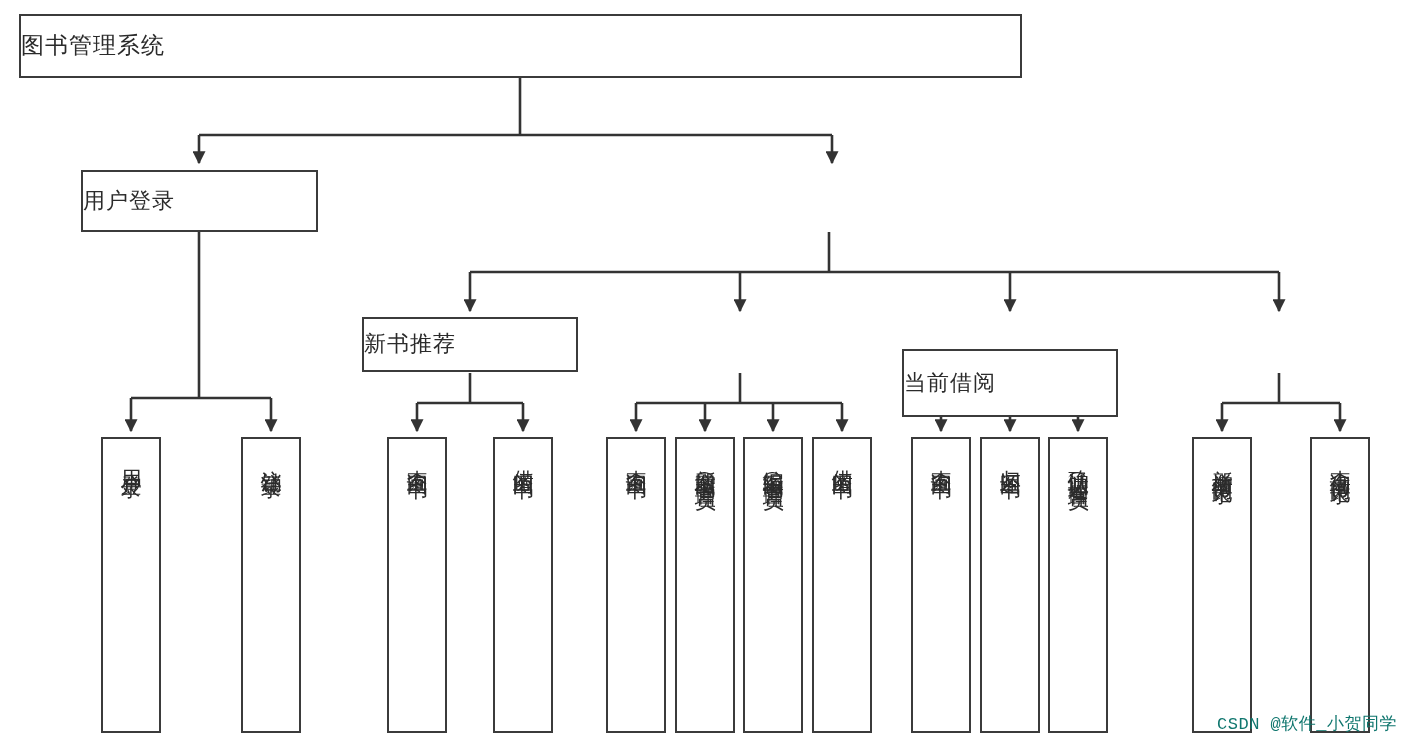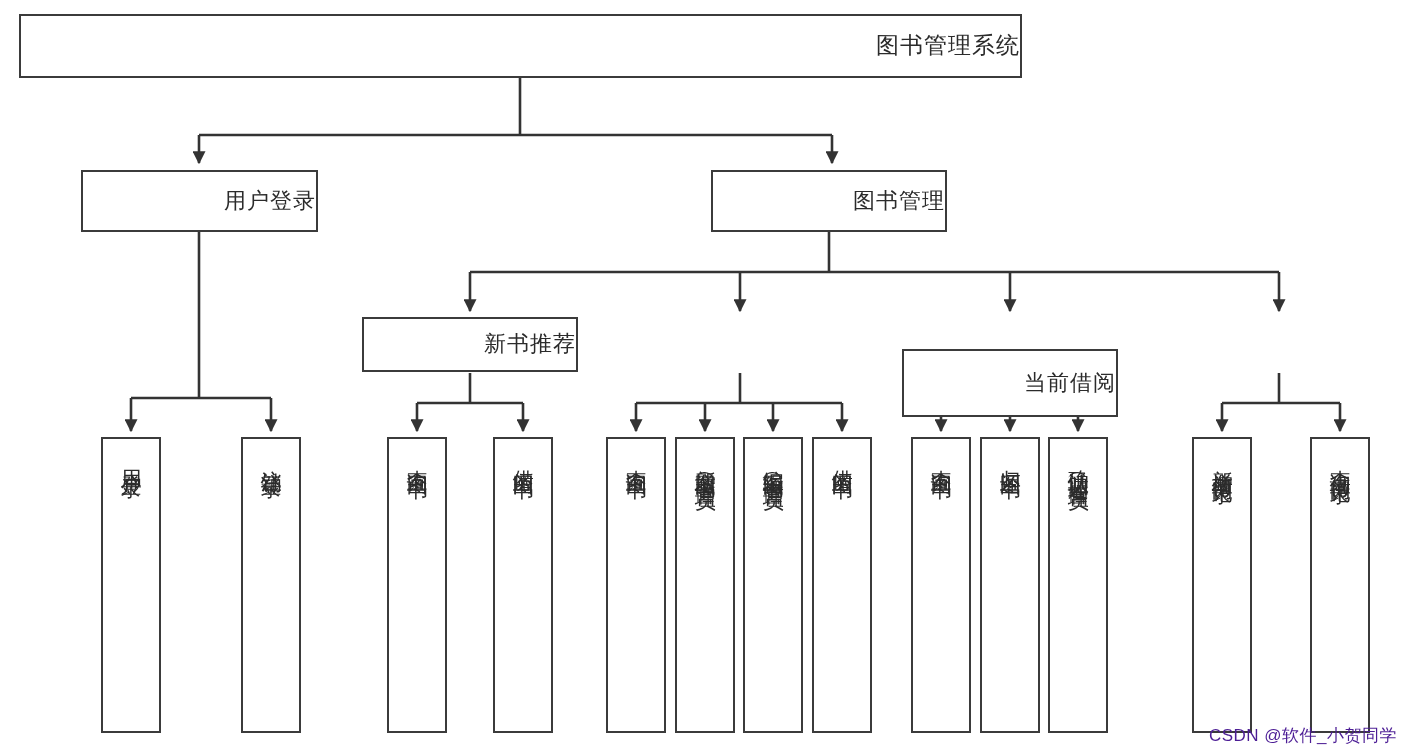--- a/index.html
+++ b/index.html
@@ -26,21 +26,21 @@
     height: 747px;
     pointer-events: none;
   }
   .node {
     position: absolute;
     box-sizing: border-box;
     border: 2.5px solid #3b3b3b;
     background: #ffffff;
     display: flex;
     align-items: center;
-    justify-content: flex-end;
+    justify-content: flex-start;
     color: #2b2b2b;
     z-index: 2;
   }
   .node.h-node {
     font-size: 22px;
     letter-spacing: 1px;
     line-height: 1.2;
   }
   .node.root {
     font-size: 23px;
@@ -56,26 +56,27 @@
     font-size: 21px;
     line-height: 1.45;
     letter-spacing: 3px;
     color: #2b2b2b;
     white-space: nowrap;
     display: block;
   }
   .watermark {
     position: absolute;
     right: 8px;
-    bottom: 0;
+    bottom: 12px;
     font-size: 17px;
-    color: #4c1d95;
+    color: #0f766e;
     letter-spacing: 0.5px;
     z-index: 5;
     white-space: nowrap;
+    font-family: Liberation Mono, monospace;
   }
 </style>
 </head>
 <body>
 
 <div id="canvas">
 
   <svg id="svg-layer" viewBox="0 0 1405 747" xmlns="http://www.w3.org/2000/svg">
     <defs>
       <marker id="arrow" viewBox="0 0 10 10" refX="9" refY="5" markerWidth="5" markerHeight="5" orient="auto-start-reverse">
@@ -127,23 +128,20 @@
   </svg>
 
   <div class="node h-node root" style="left:19px; top:14px; width:1003px; height:64px;">
     <span>图书管理系统</span>
   </div>
 
   <div class="node h-node" style="left:81px; top:170px; width:237px; height:62px;">
     <span>用户登录</span>
   </div>
 
-  <div class="node h-node" style="left:711px; top:170px; width:236px; height:62px;">
-    <span>图书管理</span>
-  </div>
 
   <div class="node h-node" style="left:362px; top:317px; width:216px; height:55px;">
     <span>新书推荐</span>
   </div>
 
 
   <div class="node h-node" style="left:902px; top:317px; width:216px; height:68px;margin-top:32px;">
     <span>当前借阅</span>
   </div>
 

